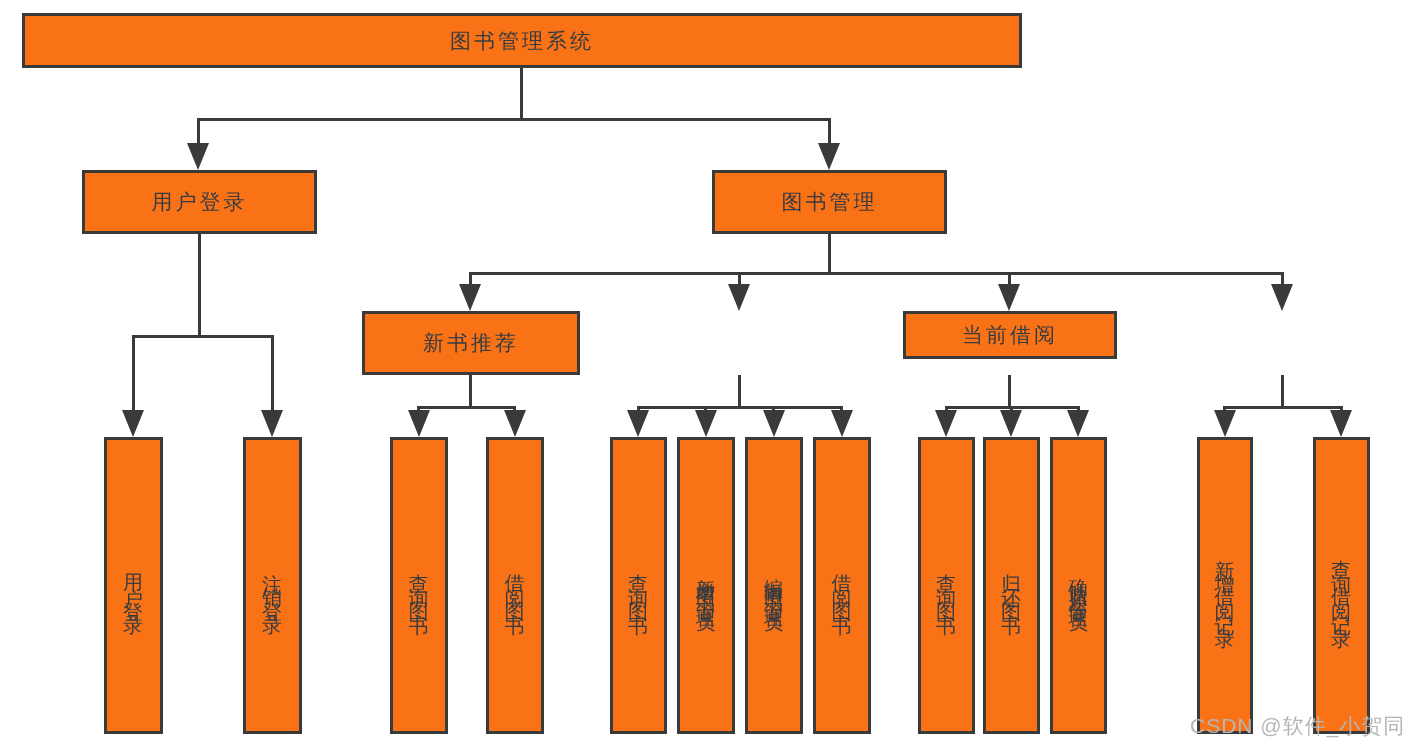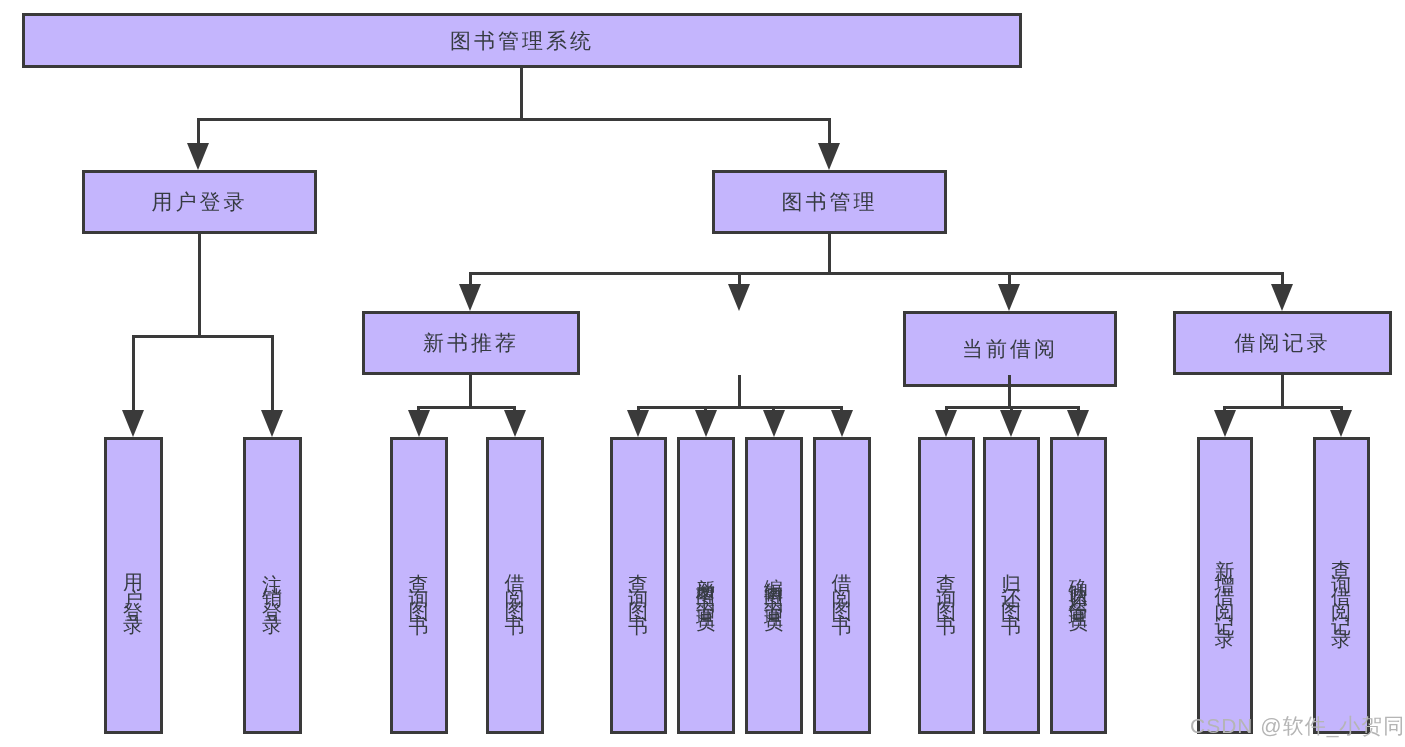--- a/index.html
+++ b/index.html
@@ -13,21 +13,21 @@
     position:relative;
     width:1405px;height:747px;
     background:var(--bg);
     overflow:hidden;
     font-family:"Liberation Sans","DejaVu Sans",sans-serif;
   }
   .box{
     position:absolute;
     box-sizing:border-box;
     border:3px solid var(--stroke);
-    background:#c4b5fd;
+    background:#f97316;
     display:flex;
     align-items:center;
     justify-content:center;
   }
   .hlabel{
     font-size:21px;
     letter-spacing:3px;
     color:var(--text);
     white-space:nowrap;
   }
@@ -72,25 +72,22 @@
   <div class="box" style="left:82px;top:170px;width:235px;height:64px;">
     <span class="hlabel">用户登录</span>
   </div>
   <div class="box" style="left:362px;top:311px;width:218px;height:64px;">
     <span class="hlabel">新书推荐</span>
   </div>
 
   <div class="box" style="left:712px;top:170px;width:235px;height:64px;">
     <span class="hlabel">图书管理</span>
   </div>
-  <div class="box" style="left:903px;top:311px;width:214px;height:76px;">
+  <div class="box" style="left:903px;top:311px;width:214px;height:48px;">
     <span class="hlabel">当前借阅</span>
-  </div>
-  <div class="box" style="left:1173px;top:311px;width:219px;height:64px;">
-    <span class="hlabel">借阅记录</span>
   </div>
 
   <div class="box" style="left:104px;top:437px;width:59px;height:297px;">
     <span class="vlabel">用户登录</span>
   </div>
   <div class="box" style="left:243px;top:437px;width:59px;height:297px;">
     <span class="vlabel">注销登录</span>
   </div>
 
   <div class="box" style="left:390px;top:437px;width:58px;height:297px;">

